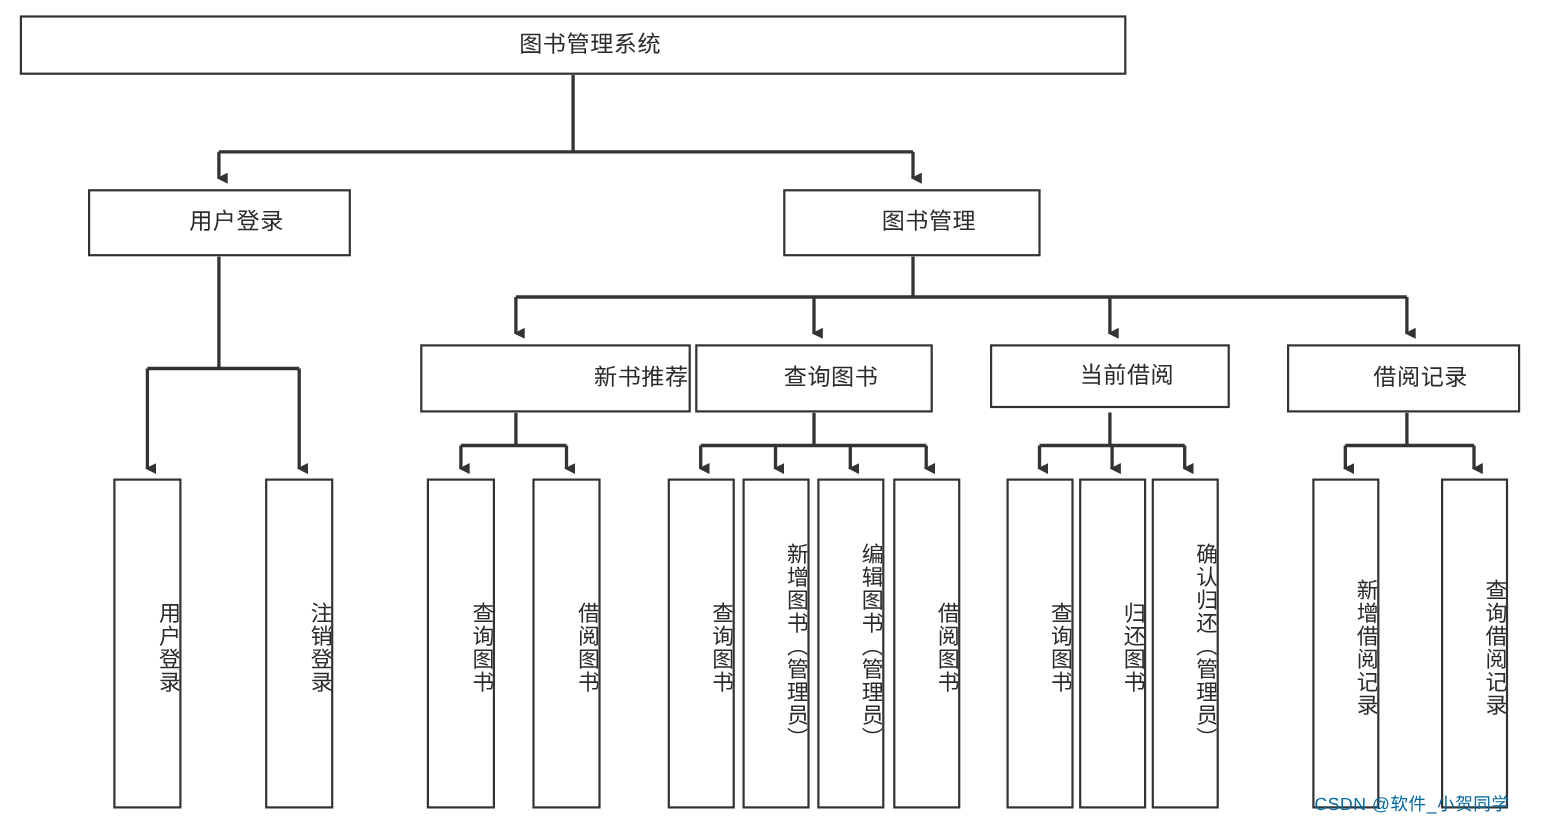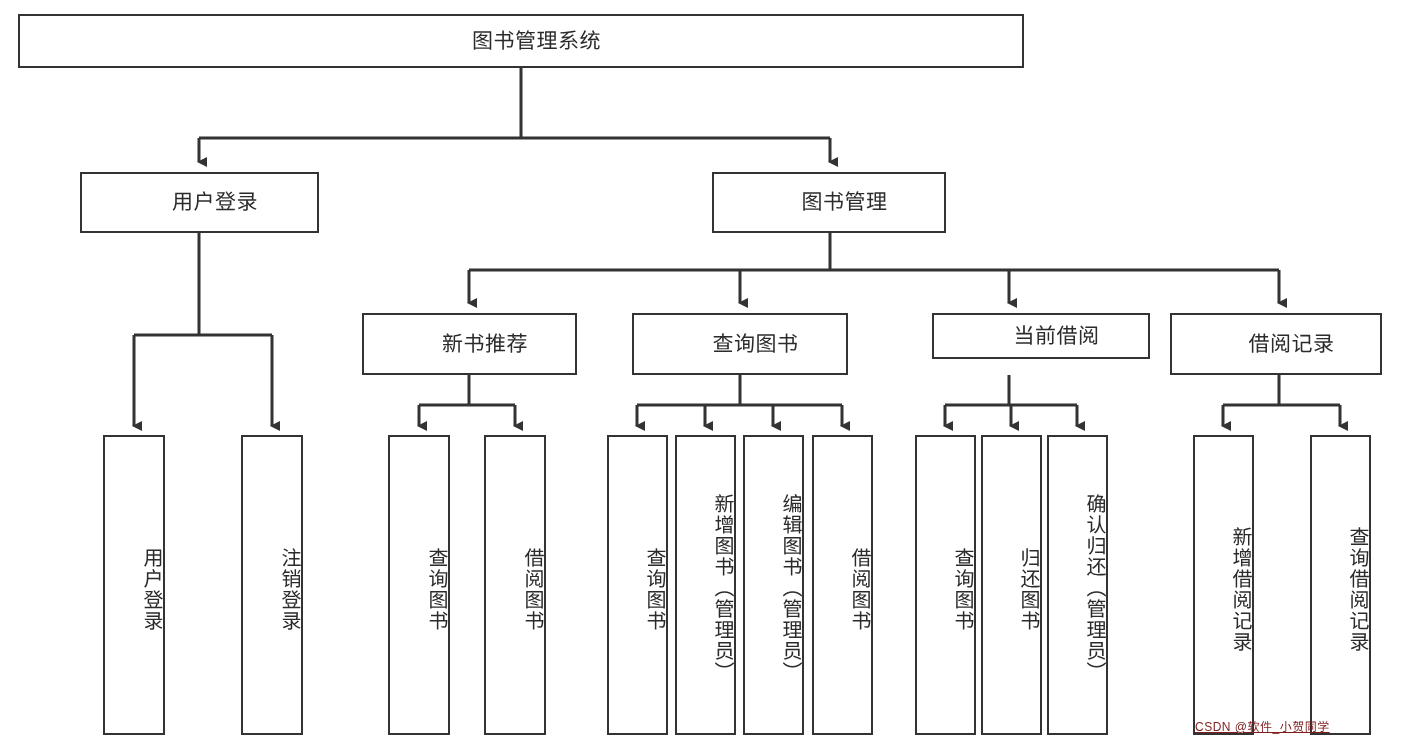--- a/index.html
+++ b/index.html
@@ -51,26 +51,25 @@
     align-items: flex-start;
     justify-content: center;
     padding-top: 8px;
     overflow: hidden;
   }
   .node-v.align-top {
     padding-top: 4px;
   }
   .watermark {
     position: absolute;
-    font-size: 12px;
-    color: #7f1d1d;
+    font-size: 16px;
+    color: #0369a1;
     white-space: nowrap;
     letter-spacing: 0.5px;
     pointer-events: none;
-    text-decoration: underline;
   }
 </style>
 </head>
 <body>
 
 <div id="diagram-root">
 
   <svg id="diagram-svg" viewBox="0 0 1405 747" xmlns="http://www.w3.org/2000/svg">
     <defs>
       <marker id="arrowhead" markerWidth="10" markerHeight="10" refX="5" refY="8" orient="auto" markerUnits="userSpaceOnUse">
@@ -125,27 +124,27 @@
     <span>图书管理系统</span>
   </div>
 
   <div class="node node-h" style="left:80px; top:172px; width:239px; height:61px;">
     <span>用户登录</span>
   </div>
   <div class="node node-h" style="left:712px; top:172px; width:234px; height:61px;">
     <span>图书管理</span>
   </div>
 
-  <div class="node node-h" style="left:362px; top:313px; width:215px; height:62px;">
+  <div class="node node-h" style="left:382px; top:313px; width:246px; height:62px;justify-content:flex-end;">
     <span>新书推荐</span>
   </div>
   <div class="node node-h" style="left:632px; top:313px; width:216px; height:62px;">
     <span>查询图书</span>
   </div>
-  <div class="node node-h" style="left:900px; top:313px; width:218px; height:46px;margin-left:32px;">
+  <div class="node node-h" style="left:900px; top:313px; width:218px; height:58px;">
     <span>当前借阅</span>
   </div>
   <div class="node node-h" style="left:1170px; top:313px; width:212px; height:62px;">
     <span>借阅记录</span>
   </div>
 
   <div class="node node-v" style="left:103px; top:435px; width:62px; height:300px;">
     <span>用户登录</span>
   </div>
   <div class="node node-v" style="left:241px; top:435px; width:62px; height:300px;">

